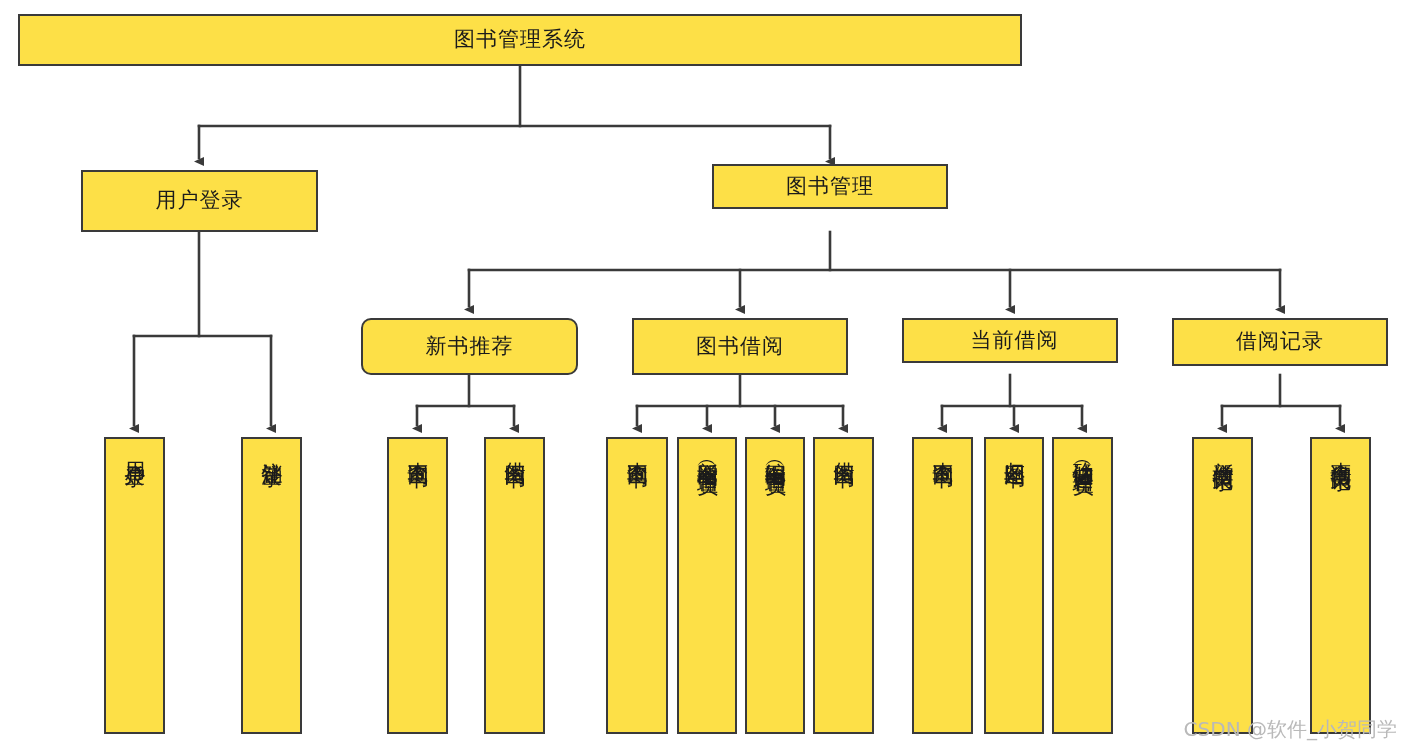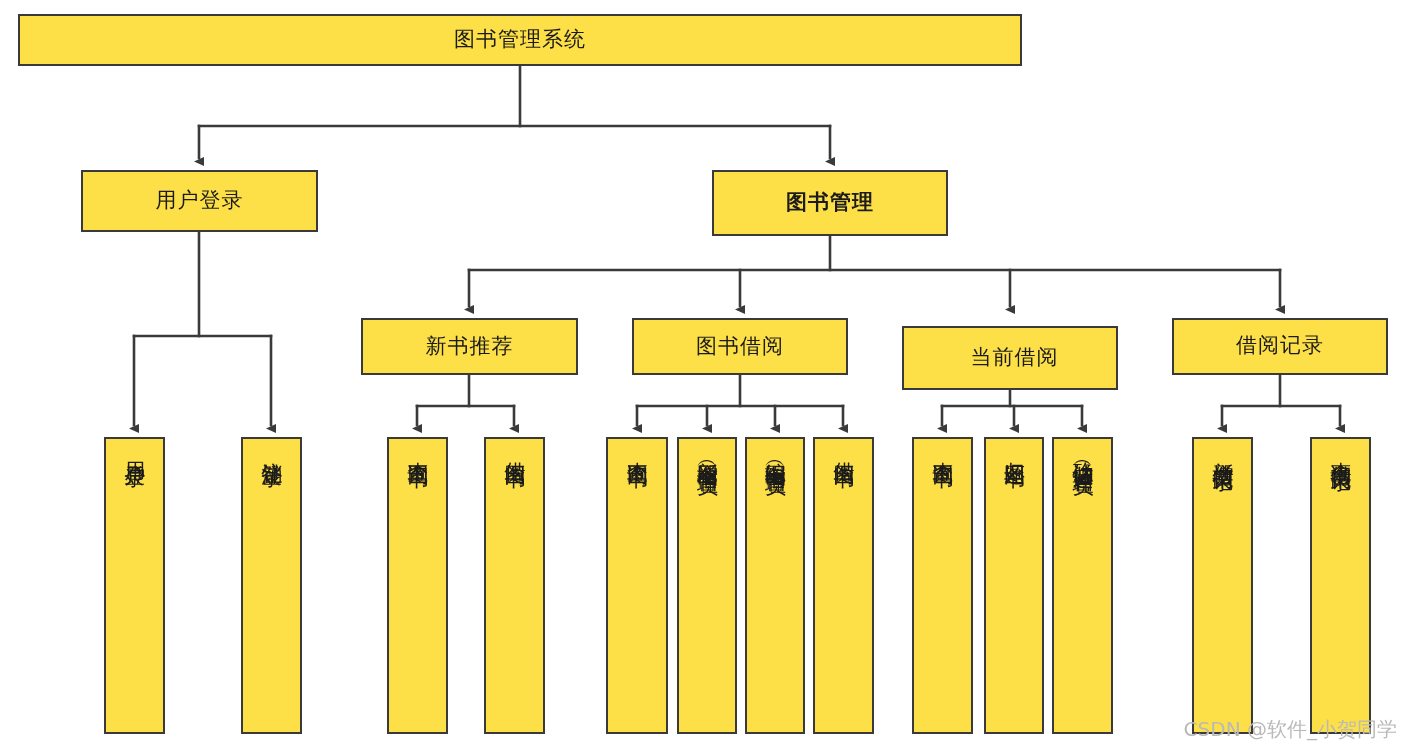--- a/index.html
+++ b/index.html
@@ -122,34 +122,34 @@
     </g>
   </svg>
 
   <div class="node-box horiz" style="left: 18px; top: 14px; width: 1004px; height: 52px;">
     <span class="node-label">图书管理系统</span>
   </div>
 
   <div class="node-box horiz" style="left: 81px; top: 170px; width: 237px; height: 62px;">
     <span class="node-label">用户登录</span>
   </div>
-  <div class="node-box horiz" style="left: 712px; top: 170px; width: 236px; height: 66px; font-weight: bold;">
+  <div class="node-box horiz" style="left: 712px; top: 164px; width: 236px; height: 45px;">
     <span class="node-label">图书管理</span>
   </div>
 
-  <div class="node-box horiz" style="left: 361px; top: 318px; width: 217px; height: 57px;">
+  <div class="node-box horiz" style="left: 361px; top: 318px; width: 217px; height: 57px; border-radius: 10px;">
     <span class="node-label">新书推荐</span>
   </div>
   <div class="node-box horiz" style="left: 632px; top: 318px; width: 216px; height: 57px; text-align: right;">
     <span class="node-label">图书借阅</span>
   </div>
-  <div class="node-box horiz" style="left: 902px; top: 326px; width: 216px; height: 64px; padding-left: 9px;">
+  <div class="node-box horiz" style="left: 902px; top: 318px; width: 216px; height: 45px; padding-left: 9px;">
     <span class="node-label">当前借阅</span>
   </div>
-  <div class="node-box horiz" style="left: 1172px; top: 318px; width: 216px; height: 57px; font-family: Liberation Mono, monospace;">
+  <div class="node-box horiz" style="left: 1172px; top: 318px; width: 216px; height: 48px;">
     <span class="node-label">借阅记录</span>
   </div>
 
   <div class="node-box vert" style="left: 104px; top: 437px; width: 61px; height: 297px;">
     <span class="node-label">用户登录</span>
   </div>
   <div class="node-box vert" style="left: 241px; top: 437px; width: 61px; height: 297px;">
     <span class="node-label">注销登录</span>
   </div>
   <div class="node-box vert" style="left: 387px; top: 437px; width: 61px; height: 297px;">

